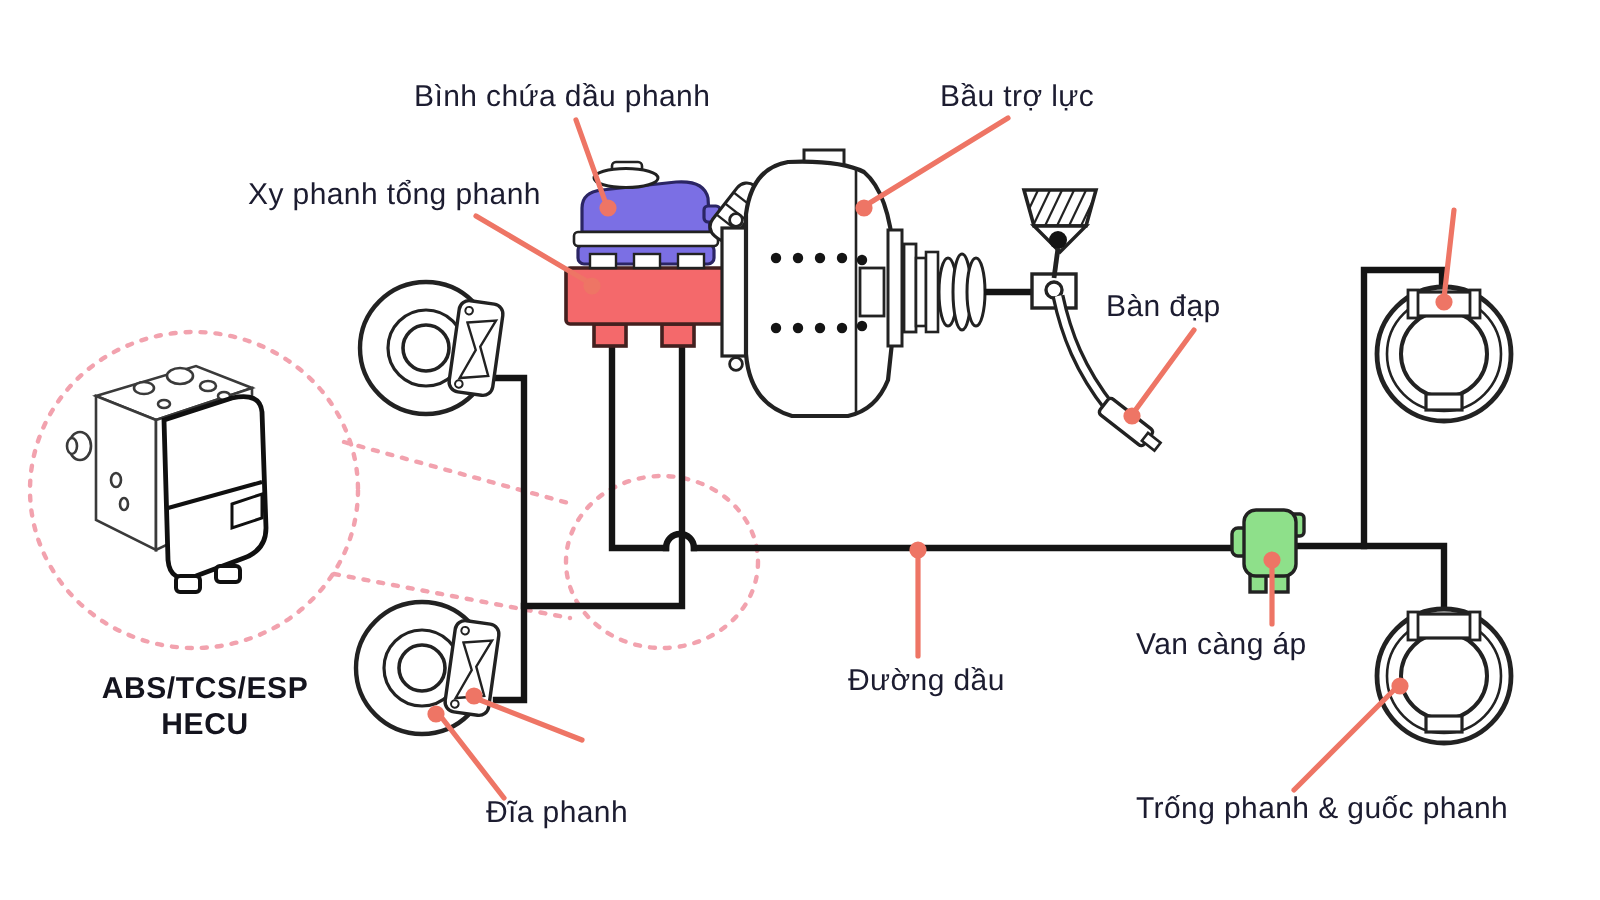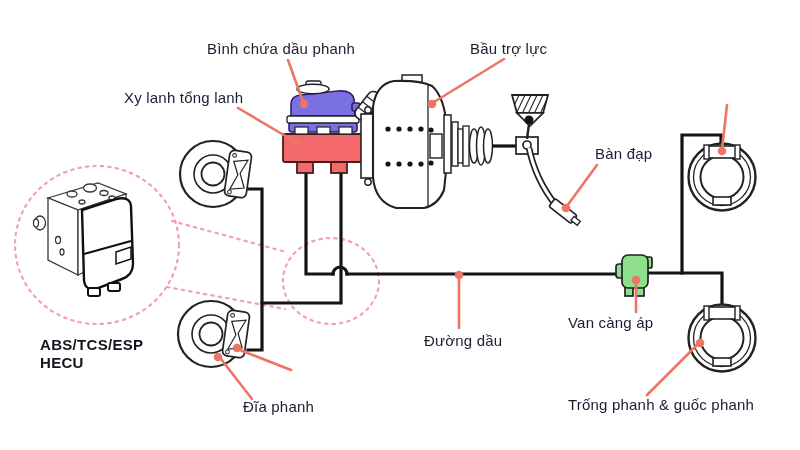--- a/index.html
+++ b/index.html
@@ -7,21 +7,21 @@
     position:relative;width:800px;height:450px;background:#ffffff;overflow:hidden;
     font-family:"Liberation Sans", sans-serif;
     margin-top:12px;
   }
   .stage svg{position:absolute;left:0;top:0;}
   .lbl{
     position:absolute;font-size:15px;color:#1c1c30;white-space:nowrap;
     letter-spacing:.2px;line-height:16px;
   }
   .abs-lbl{
-    position:absolute;left:40px;top:324px;width:125px;text-align:left;
+    position:absolute;left:40px;top:324px;width:125px;text-align:center;
     font-size:15px;font-weight:bold;color:#14141e;line-height:18px;letter-spacing:.3px;
   }
 </style>
 </head>
 <body>
 
 <div class="stage">
 
 <svg width="800" height="450" viewBox="0 0 800 450">
   <defs>
@@ -208,22 +208,22 @@
         <circle cx="636" cy="268" r="4.3"></circle>
     <circle cx="459" cy="263" r="4.3"></circle>
         <circle cx="700" cy="331" r="4.3"></circle>
     <circle cx="237" cy="336" r="4.3"></circle>
         <circle cx="218" cy="345" r="4.3"></circle>
   </g>
 </svg>
 
 <div class="lbl" style="left:207px;top:29px;">Bình chứa dầu phanh</div>
 <div class="lbl" style="left:470px;top:29px;">Bầu trợ lực</div>
-<div class="lbl" style="left:124px;top:78px;">Xy lanh tổng lanh</div>
-<div class="lbl" style="left:595px;top:134px;">Bàn đạp</div>
+<div class="lbl" style="left:124px;top:78px;">Xy phanh tổng phanh</div>
+<div class="lbl" style="left:553px;top:134px;">Bàn đạp</div>
 <div class="lbl" style="left:568px;top:303px;">Van càng áp</div>
 <div class="lbl" style="left:424px;top:321px;">Đường dầu</div>
 <div class="lbl" style="left:568px;top:385px;">Trống phanh &amp; guốc phanh</div>
 <div class="lbl" style="left:243px;top:387px;">Đĩa phanh</div>
 
 <div class="abs-lbl">
   <span style="display:block;">ABS/TCS/ESP</span>
   <span style="display:block;">HECU</span>
 </div>
 

